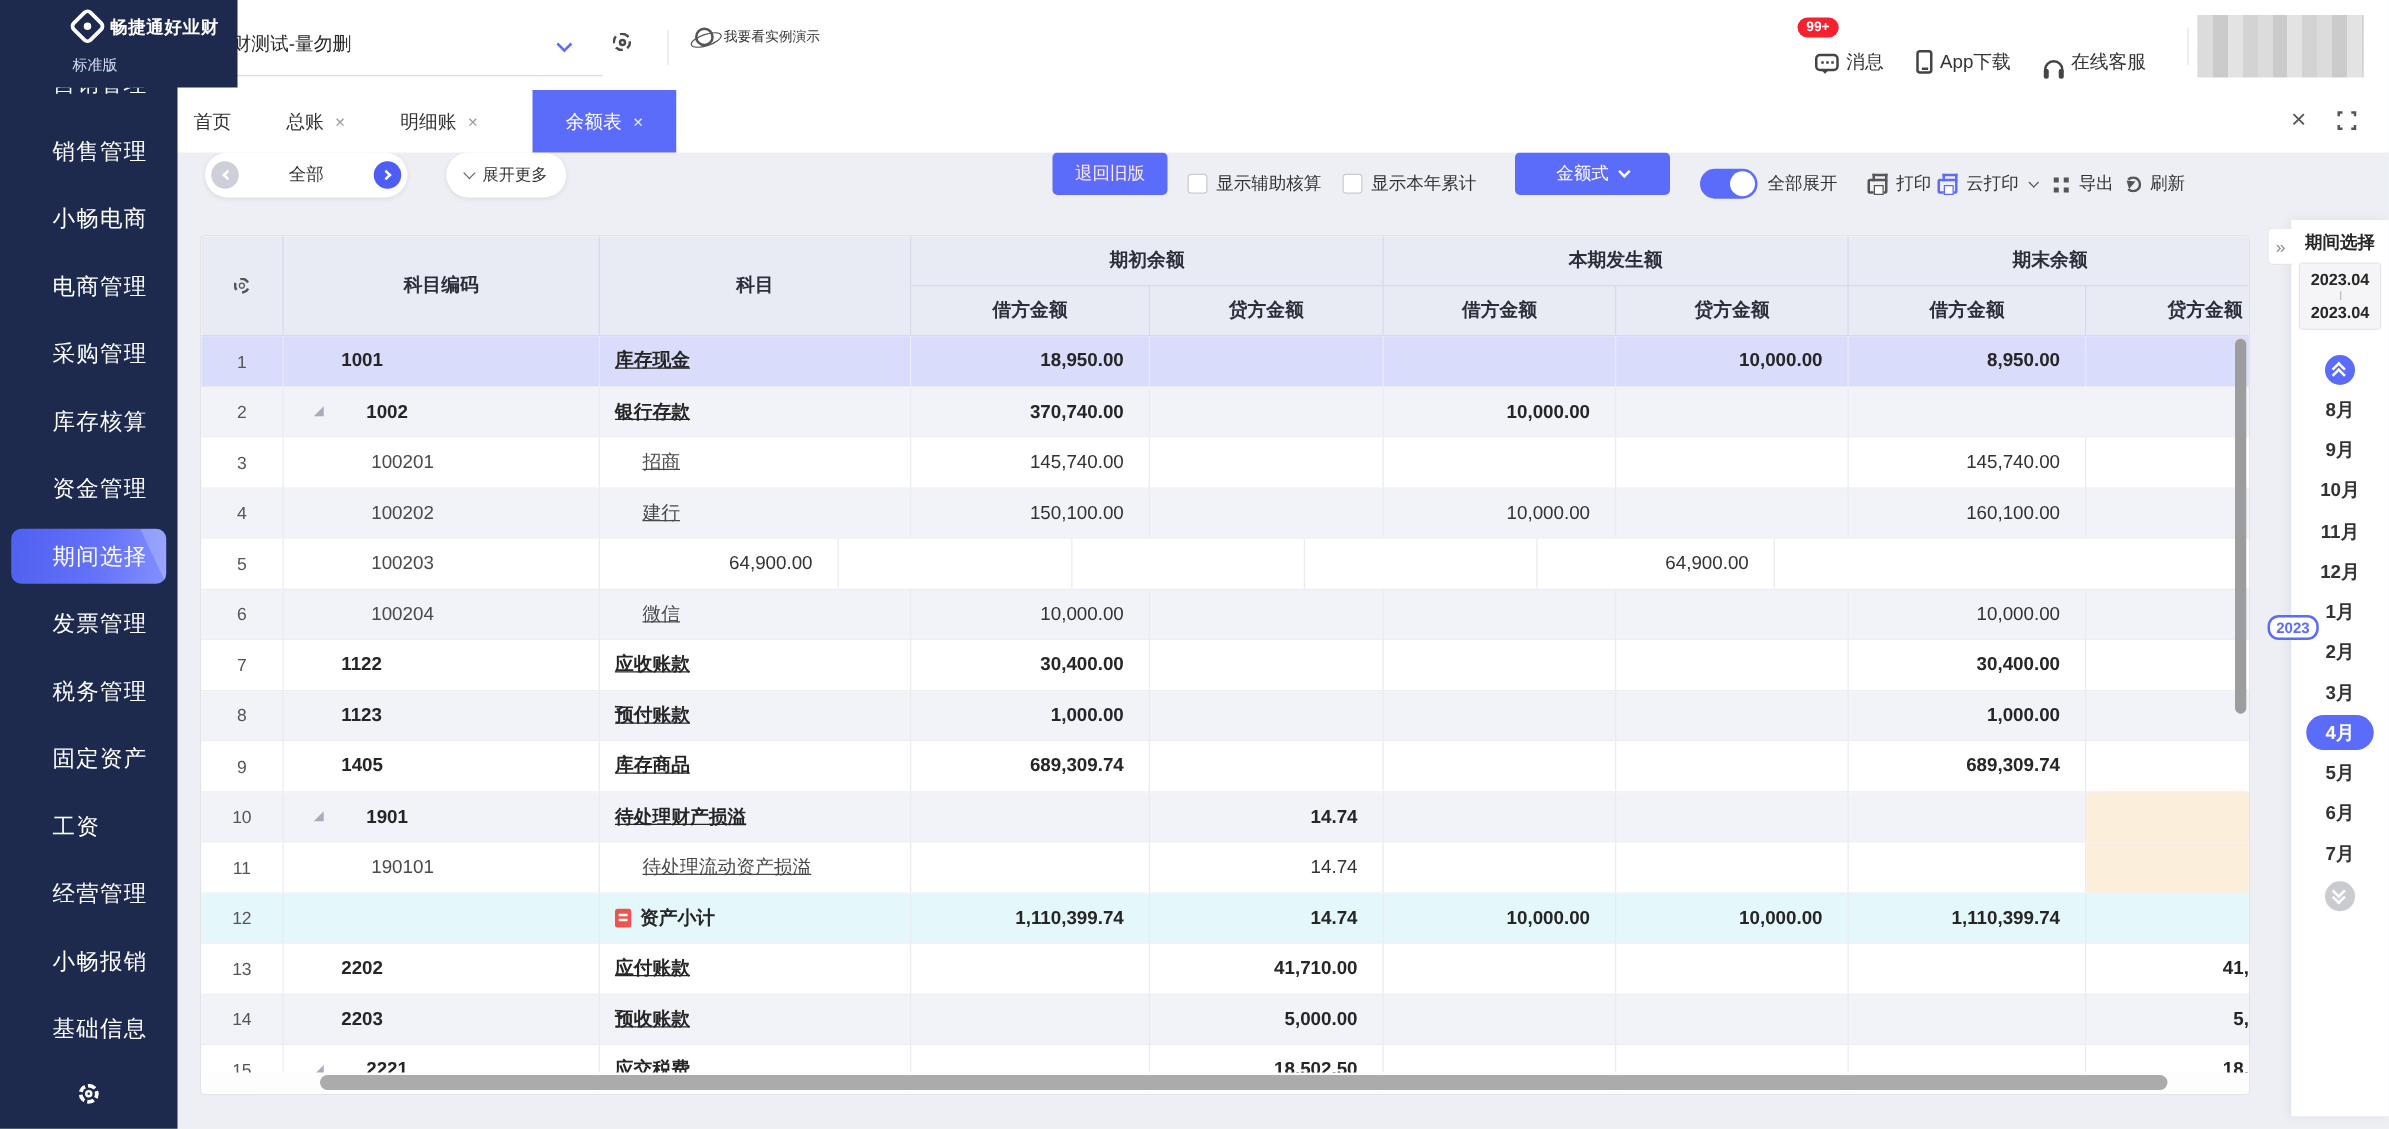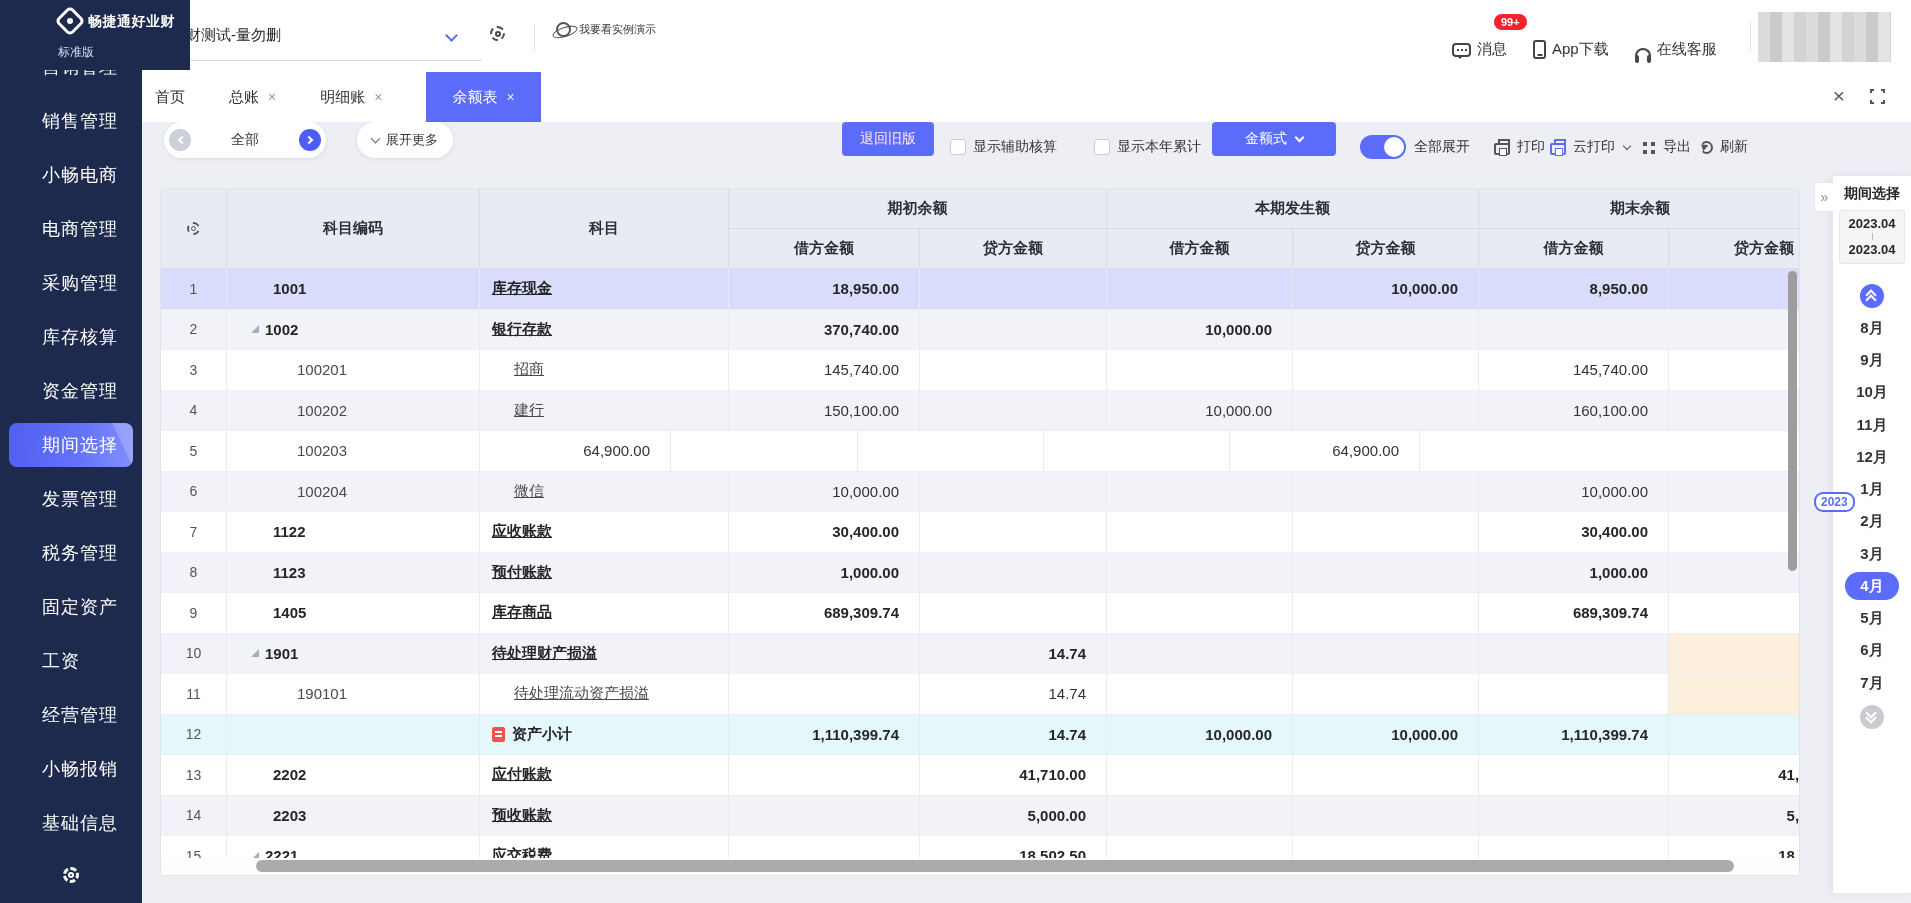--- a/index.html
+++ b/index.html
@@ -39,21 +39,21 @@
   .top-div { position:absolute; left:392px; top:24px; width:1px; height:28px; background:#e4e4e4; }
   .demo { position:absolute; left:414px; top:22px; display:flex; align-items:center; gap:8px; cursor:pointer; }
   .ic-planet { width:15px; height:15px; border:2px solid #555; border-radius:50%; position:relative; }
   .ic-planet::after { content:""; position:absolute; left:-6px; top:3px; width:24px; height:8px; border:1.5px solid #555; border-radius:50%; transform:rotate(-18deg); }
   .demo-text { font-size:11px; color:#333; }
   .top-right { position:absolute; left:1310px; top:40px; display:flex; align-items:center; gap:8px; }
   .tr-item { display:flex; align-items:center; gap:6px; font-size:15px; color:#333; cursor:pointer; margin-right:18px; }
   .ic-chat { width:19px; height:14px; border:2px solid #444; border-radius:4px; position:relative; }
   .ic-chat::before { content:""; position:absolute; bottom:-7px; left:3px; border:3.5px solid transparent; border-top-color:#444; }
   .ic-chat::after { content:""; position:absolute; top:4px; left:3px; width:2px; height:2px; background:#444; box-shadow:4px 0 #444,8px 0 #444; }
-  .badge { position:absolute; left:1352px; top:14px; background:#f5222d; color:#fff; font-size:11px; font-weight:bold;
+  .badge { position:absolute; left:1296px; top:14px; background:#f5222d; color:#fff; font-size:11px; font-weight:bold;
      padding:2px 7px; border-radius:9px; z-index:3; }
   .ic-phone { width:13px; height:19px; border:2px solid #444; border-radius:3px; position:relative; }
   .ic-phone::after { content:""; position:absolute; bottom:1px; left:50%; transform:translateX(-50%); width:5px; height:2px; background:#444; }
   .ic-head { width:16px; height:10px; border:2.5px solid #444; border-bottom:none; border-radius:9px 9px 0 0; position:relative; margin-top:7px; }
   .ic-head::before,.ic-head::after { content:""; position:absolute; top:5px; width:4px; height:8px; background:#444; border-radius:2px; }
   .ic-head::before { left:-2px; } .ic-head::after { right:-2px; }
   .user-div { position:absolute; left:1608px; top:22px; width:1px; height:30px; background:#e5e5e5; }
   .blur-user { position:absolute; left:1616px; top:12px; width:133px; height:50px;
      background:repeating-linear-gradient(90deg,#dcdcdc 0 12px,#cbcbcb 12px 24px,#e3e3e3 24px 36px,#d3d3d3 36px 48px),
                 repeating-linear-gradient(0deg,rgba(255,255,255,.35) 0 12px,rgba(0,0,0,.05) 12px 24px); }
@@ -78,21 +78,21 @@
   .circ { width:22px; height:22px; border-radius:50%; display:flex; align-items:center; justify-content:center; }
   .circ.gray { background:#cdd0d9; } .circ.blue { background:#4c5ef5; }
   .chev-l { width:6px; height:6px; border-left:2px solid #fff; border-bottom:2px solid #fff; transform:rotate(45deg); margin-left:3px; }
   .chev-r { width:6px; height:6px; border-right:2px solid #fff; border-top:2px solid #fff; transform:rotate(45deg); margin-right:3px; }
   .scope-lbl { font-size:14px; color:#333; }
   .more-pill { left:215px; width:96px; justify-content:center; gap:7px; font-size:13px; color:#333; }
   .chev-d { width:7px; height:7px; border-right:1.5px solid #666; border-bottom:1.5px solid #666; transform:rotate(45deg); margin-top:-3px; }
   .btn { border:none; border-radius:4px; height:34px; font-size:14px; cursor:pointer; display:flex; align-items:center; justify-content:center; }
   .btn-back { left:700px; width:92px; background:#5b6cfa; color:#ffe9e9; }
   .cb-group { gap:7px; font-size:14px; color:#333; cursor:pointer; }
-  .cb1 { left:808px; } .cb2 { left:952px;align-items:center; }
+  .cb1 { left:808px; } .cb2 { left:932px;align-items:center; }
   .cbox { width:16px; height:16px; background:#fff; border:1px solid #c9ccd6; border-radius:3px; }
   .btn-amt { left:1070px; width:124px; background:#5b6cfa; color:#fff; gap:9px; }
   .chev-d-w { width:7px; height:7px; border-right:2px solid #fff; border-bottom:2px solid #fff; transform:rotate(45deg); margin-top:-4px; }
   .toggle { left:1218px; }
   .tg { width:46px; height:24px; border-radius:12px; background:#5b6cfa; position:relative; cursor:pointer; }
   .tg::after { content:""; position:absolute; right:2px; top:2px; width:20px; height:20px; background:#fff; border-radius:50%; }
   .tg-lbl { left:1272px; font-size:14px; color:#333; }
   .act { gap:7px; font-size:14px; color:#333; cursor:pointer; }
   .a-print { left:1352px; } .a-cloud { left:1408px; } .a-export { left:1500px; } .a-refresh { left:1558px; }
   .ic-print { width:16px; height:12px; border:2px solid #555; border-radius:2px; position:relative; margin-top:3px; }
@@ -132,21 +132,21 @@
   .t1 { width:253px; } .t2 { width:249px; }
   .amt { justify-content:flex-end; padding-right:20px; font-variant-numeric:tabular-nums; }
   .t3 { width:191px; } .t4 { width:187px; } .t5 { width:186px; } .t6 { width:186px; } .t7 { width:190px; }
   .t8 { width:132px; border-right:none; overflow:hidden; padding:0; justify-content:flex-start; }
   .t8 .in190 { width:190px; flex:none; text-align:right; padding-right:14px; }
   .t8.orange { background:#fbeedb; }
   .tr.b .td { font-weight:bold; color:#262626; }
   .tr.b .t0 { font-weight:normal; color:#555; }
   .code-parent { padding-left:46px; } .code-sub { padding-left:70px; color:#4a4a4a; }
   .tri { width:0; height:0; border-bottom:8px solid #a7adba; border-left:8px solid transparent; margin:0 6px 0 24px; }
-  .tri + .code-parent { padding-left:0; }
+  .tri + .code-parent { padding-left:0;margin-left:28px; }
   .s-link { margin-left:12px; text-decoration:underline; }
   .s-link.sub { margin-left:34px; color:#4a4a4a; }
   .red-book { width:13px; height:15px; background:#ef5350; border-radius:2px; margin-left:12px; position:relative; flex:none; }
   .red-book::after { content:""; position:absolute; left:3px; right:3px; top:4px; height:2px; background:#fff; box-shadow:0 4px 0 #fff; }
   .s-sub { margin-left:7px; font-weight:bold; }
 
   .vscroll { position:absolute; right:2px; top:82px; width:9px; height:300px; background:#9d9d9d; border-radius:5px; z-index:8; cursor:pointer; }
   .hscroll-track { position:absolute; left:0; right:0; bottom:0; height:17px; background:#fdfdfd; z-index:8; }
   .hscroll { position:absolute; left:95px; bottom:3px; width:1478px; height:12px; background:#ababab; border-radius:6px; cursor:pointer; }
 

